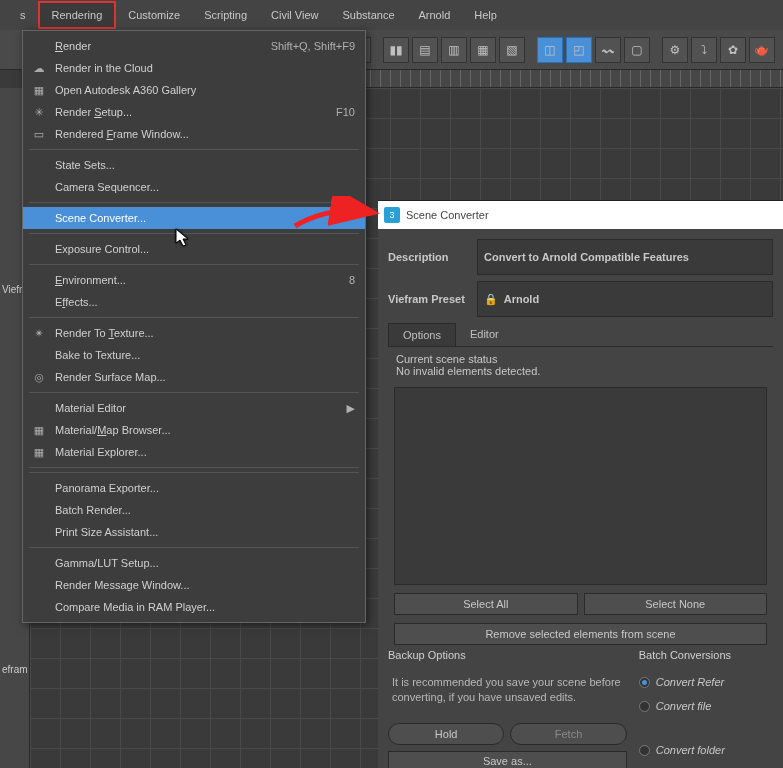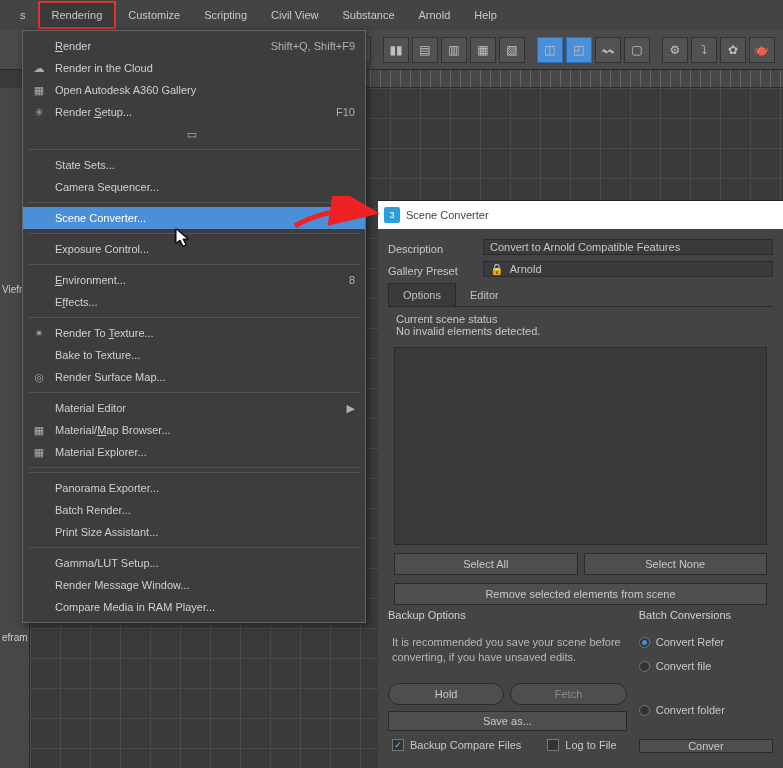--- a/index.html
+++ b/index.html
@@ -16,21 +16,21 @@
 .tbtn { width: 26px; height: 26px; background: #525252; border: 1px solid #333; display: flex; align-items: center; justify-content: center; color: #c0c0c0; font-size: 12px; cursor: pointer; }
 .tbtn.active { background: #4a90d9; border-color: #2a70b9; }
 .tbtn-sep { width: 6px; }
 
 
 .bg-gridarea { position: absolute; top: 70px; left: 0; right: 0; bottom: 0; background: #3a3a3a; z-index: 1; }
 .ruler-x { position: absolute; top: 70px; left: 30px; right: 0; height: 18px; background: #474747; border-bottom: 1px solid #2a2a2a; z-index: 2; background-image: repeating-linear-gradient(to right, #666 0, #666 1px, transparent 1px, transparent 10px); }
 .ruler-y { position: absolute; top: 88px; left: 0; width: 30px; bottom: 0; background: #474747; border-right: 1px solid #2a2a2a; z-index: 2; }
 .wire-lbl { position: absolute; left: 2px; color: #ccc; font-size: 10px; transform: rotate(0); }
 .wire-lbl.a { top: 196px; }
-.wire-lbl.b { top: 544px; }
+.wire-lbl.b { top: 576px; }
 .grid-canvas { position: absolute; top: 88px; left: 30px; right: 0; bottom: 0; background: #3a3a3a; background-image: linear-gradient(#4a4a4a 1px, transparent 1px), linear-gradient(90deg, #4a4a4a 1px, transparent 1px); background-size: 30px 30px; z-index: 2; }
 
 
 .dropdown { position: absolute; top: 30px; left: 22px; width: 344px; background: #3d3d3d; border: 1px solid #666; box-shadow: 2px 2px 8px rgba(0,0,0,.5); z-index: 20; padding: 4px 0; }
 .menu-item { display: flex; align-items: center; height: 22px; padding: 0 10px 0 6px; color: #d0d0d0; cursor: pointer; justify-content: center; }
 .menu-item.highlight { background: #4a90d9; color: #fff; }
 .menu-icon { width: 20px; text-align: center; font-size: 11px; color: #aaa; }
 .menu-label { flex: 1; padding-left: 6px; }
 .menu-label .ul { text-decoration: underline; }
 .menu-shortcut { color: #b0b0b0; font-size: 11px; }
@@ -42,43 +42,43 @@
 .cursor svg { filter: drop-shadow(0 0 1px #000); }
 
 
 .red-arrow { position: absolute; top: 196px; left: 290px; z-index: 25; pointer-events: none; }
 
 
 .scwin { position: absolute; top: 200px; left: 378px; right: 0; bottom: 0; background: #444444; border-top: 1px solid #222; z-index: 10; }
 .scwin-title { height: 28px; background: #fff; color: #444; display: flex; align-items: center; padding: 0 6px; gap: 6px;}
 .scwin-title .ticon { width: 16px; height: 16px; background:#2a9fd6; border-radius:2px; display:flex; align-items:center; justify-content:center; color:#fff; font-size:9px;}
 .scwin-body { padding: 10px 10px 0 10px; }
-.sc-row { display: flex; align-items: flex-end; margin-bottom: 6px; gap: 13px; }
+.sc-row { display: flex; align-items: center; margin-bottom: 6px; gap: 7px; font-weight: bold; }
 .sc-lbl { width: 82px; color: #c8c8c8; }
-.sc-field { flex: 1; height: 16px; background: #3a3a3a; border: 1px solid #2a2a2a; display: flex; align-items: center; padding: 0 6px; color: #c8c8c8; gap: 6px;}
+.sc-field { flex: 1; height: 36px; background: #3a3a3a; border: 1px solid #2a2a2a; display: flex; align-items: center; padding: 0 6px; color: #c8c8c8; gap: 6px;}
 .lockicon { color:#888; font-size:11px;}
 
-.sc-tabs { display: flex; border-bottom: 1px solid #2a2a2a; margin-top: 4px; align-items: center; }
+.sc-tabs { display: flex; border-bottom: 1px solid #2a2a2a; margin-top: 4px; }
 .sc-tab { padding: 5px 14px; color: #c0c0c0; cursor: pointer; }
 .sc-tab.active { background: #3a3a3a; border: 1px solid #2a2a2a; border-bottom: none; }
 
 .sc-status { padding: 6px 8px; color:#c8c8c8;}
 .sc-listarea { margin: 4px 6px; height: 198px; background: #3a3a3a; border: 1px solid #2a2a2a; }
 
 .sc-btn-row { display: flex; gap: 6px; padding: 4px 6px; }
 .sc-btn { flex: 1; height: 22px; background: #4e4e4e; border: 1px solid #2a2a2a; color: #c8c8c8; display: flex; align-items: center; justify-content: center; cursor: pointer; }
 .sc-btn.disabled { color:#8a8a8a; }
 .sc-btn-wide { flex: 2; }
 .sc-section-title { color: #d0d0d0; margin-bottom: 6px; }
 .sc-lower { display: flex; gap: 12px; }
 .sc-col { flex: 1; display: flex; flex-direction: column; gap: 6px; }
 .sc-hint { color:#b8b8b8; line-height:1.35; padding:2px 4px 12px 4px;}
 .chk { display: flex; align-items: center; gap: 6px; color:#c8c8c8; padding:2px 4px;}
 .chk .box { width:12px; height:12px; border:1px solid #777; background:#333; display:flex; align-items:center; justify-content:center; font-size:9px; color:#6cf;}
-.radio { display:flex; align-items:center; gap:6px; color:#c8c8c8; padding:3px 0;}
+.radio { display:flex; align-items:center; gap:6px; color:#c8c8c8; padding:3px 0;font-style:italic;}
 .radio .dot { width:11px; height:11px; border-radius:50%; border:1px solid #777; background:#333; display:flex; align-items:center; justify-content:center;}
 .radio .dot.on::after{content:""; width:5px; height:5px; border-radius:50%; background:#4a90d9;}
 .mini-row { display:flex; gap:6px;}
 .mini-row .sc-btn{flex:1;border-radius:11px;}
 </style>
 </head>
 <body>
 
 <div class="bg-gridarea"></div>
 <div class="ruler-x"></div>
@@ -136,20 +136,21 @@
       <span class="menu-icon">▦</span>
       <span class="menu-label">Open Autodesk A360 Gallery</span>
     </div>
     <div class="menu-item">
       <span class="menu-icon">✳</span>
       <span class="menu-label">Render <span class="ul">S</span>etup...</span>
       <span class="menu-shortcut">F10</span>
     </div>
     <div class="menu-item">
       <span class="menu-icon">▭</span>
+      <span class="menu-label">Rendered <span class="ul">F</span>rame Window...</span>
     </div>
     <div class="menu-sep"></div>
     <div class="menu-item">
       <span class="menu-icon"></span>
       <span class="menu-label">State Sets...</span>
     </div>
     <div class="menu-item">
       <span class="menu-icon"></span>
       <span class="menu-label">Camera Sequencer...</span>
     </div>
@@ -250,21 +251,21 @@
     <span>Scene Converter</span>
   </div>
   <div class="scwin-body">
     <div class="sc-row">
       <div class="sc-lbl">Description</div>
       <div class="sc-field">
           <span>Convert to Arnold Compatible Features</span>
         </div>
     </div>
     <div class="sc-row">
-      <div class="sc-lbl">Gallery Preset</div>
+      <div class="sc-lbl">Viefram Preset</div>
       <div class="sc-field">
         <span class="lockicon">🔒</span>
         <span>Arnold</span>
       </div>
     </div>
     <div class="sc-tabs">
       <div class="sc-tab active">Options</div>
       <div class="sc-tab">Editor</div>
     </div>
     <div class="sc-status">

